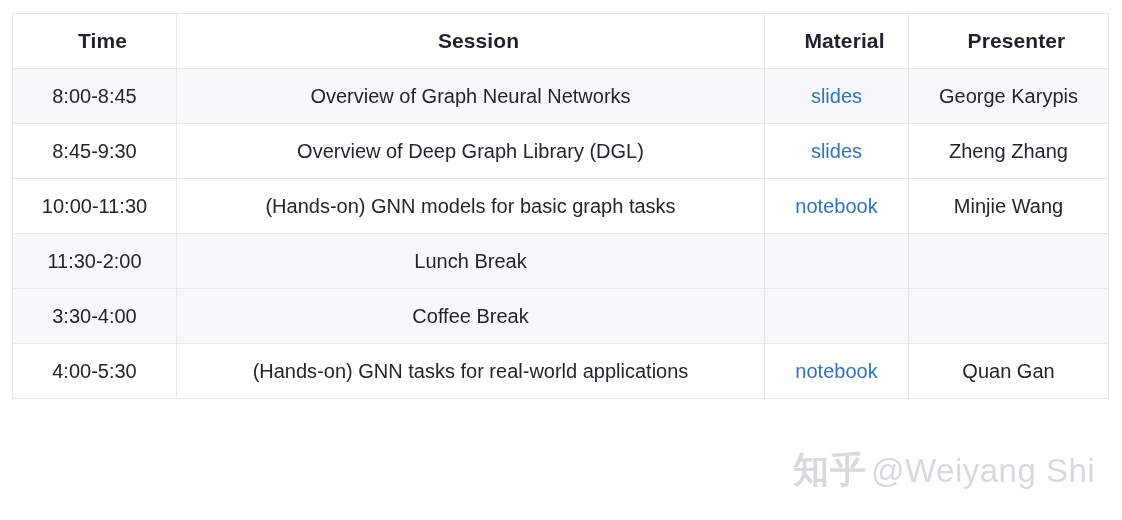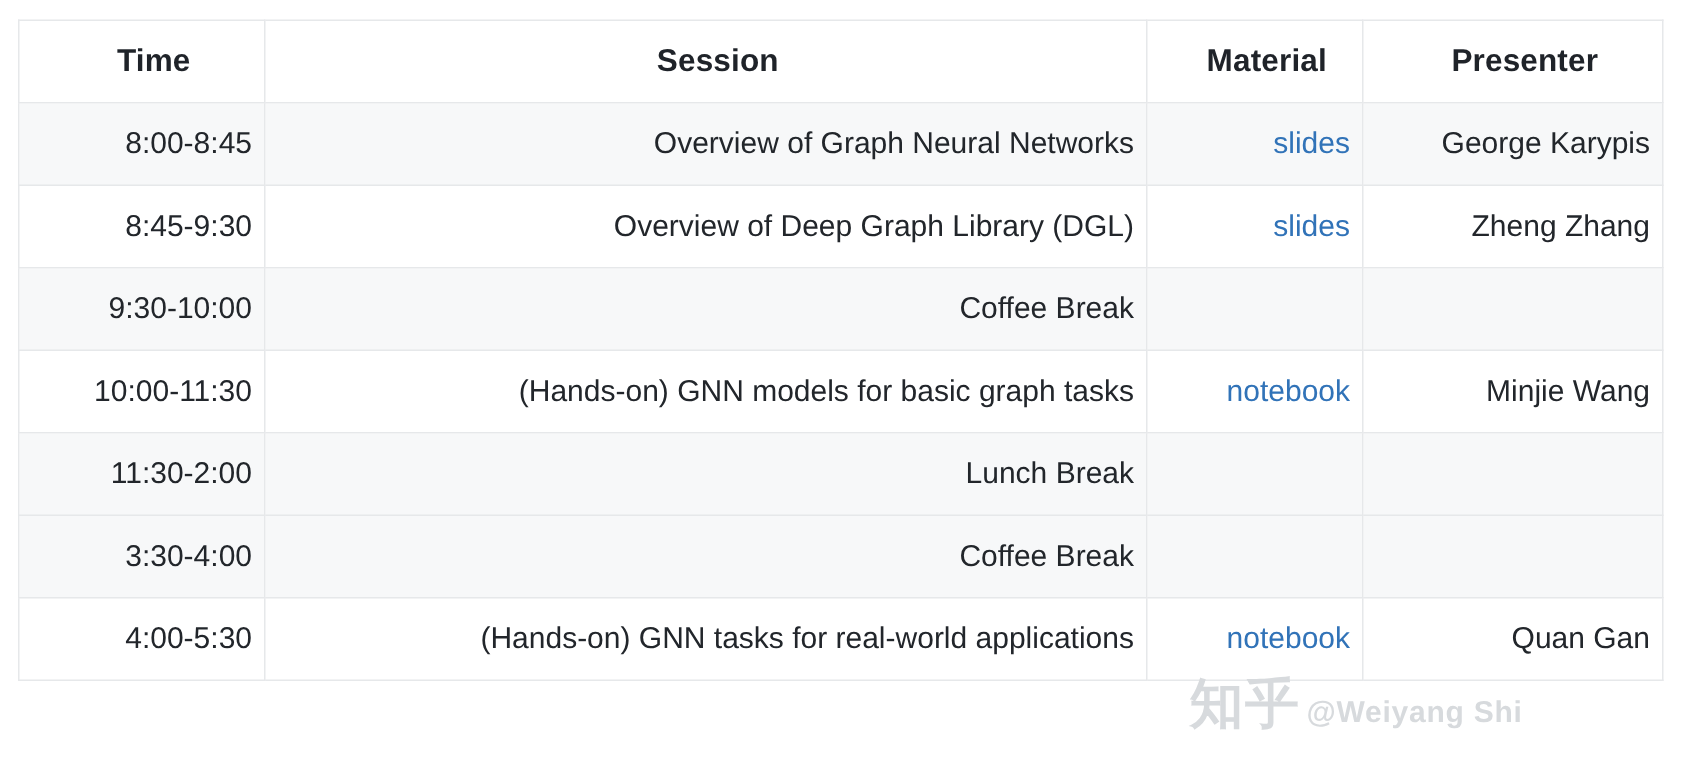--- a/index.html
+++ b/index.html
@@ -61,21 +61,20 @@
     background: #ffffff;
     letter-spacing: 0.1px;
     padding-left: 24px;
   }
 
   table.schedule tbody td {
     font-size: 20px;
     font-weight: normal;
     color: #22262b;
     background: #ffffff;
-    text-align: right;
   }
 
   table.schedule tbody tr.striped td {
     background: #f7f8f9;
   }
 
   .cell-link {
     color: #3173b8;
     text-decoration: none;
     cursor: pointer;
@@ -98,22 +97,22 @@
   }
   .watermark .wm-logo {
     font-family: "DejaVu Sans", sans-serif;
     font-size: 36px;
     font-weight: bold;
     line-height: 1;
     letter-spacing: 1px;
   }
   .watermark .wm-handle {
     font-family: "Liberation Sans", sans-serif;
-    font-size: 20px;
-    font-weight: bold;
+    font-size: 33px;
+    font-weight: normal;
     line-height: 1;
     letter-spacing: 0.5px;
     text-align: right;
   }
 </style>
 </head>
 <body>
 
 <div class="page">
 
@@ -139,26 +138,20 @@
             <td>Overview of Graph Neural Networks</td>
             <td><a class="cell-link">slides</a></td>
             <td>George Karypis</td>
           </tr>
           <tr>
             <td>8:45-9:30</td>
             <td>Overview of Deep Graph Library (DGL)</td>
             <td><a class="cell-link">slides</a></td>
             <td>Zheng Zhang</td>
           </tr>
-          <tr class="striped">
-            <td>9:30-10:00</td>
-            <td>Coffee Break</td>
-            <td><span class="cell-empty"></span></td>
-            <td></td>
-          </tr>
           <tr>
             <td>10:00-11:30</td>
             <td>(Hands-on) GNN models for basic graph tasks</td>
             <td><a class="cell-link">notebook</a></td>
             <td>Minjie Wang</td>
           </tr>
           <tr class="striped">
             <td>11:30-2:00</td>
             <td>Lunch Break</td>
             <td><span class="cell-empty"></span></td>

